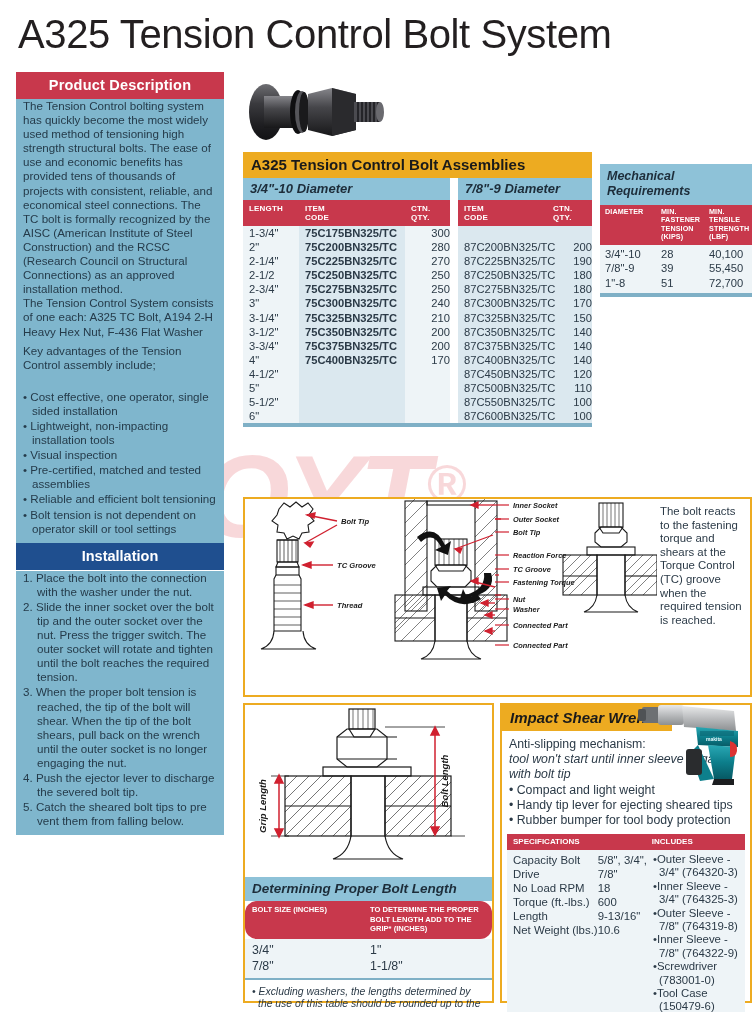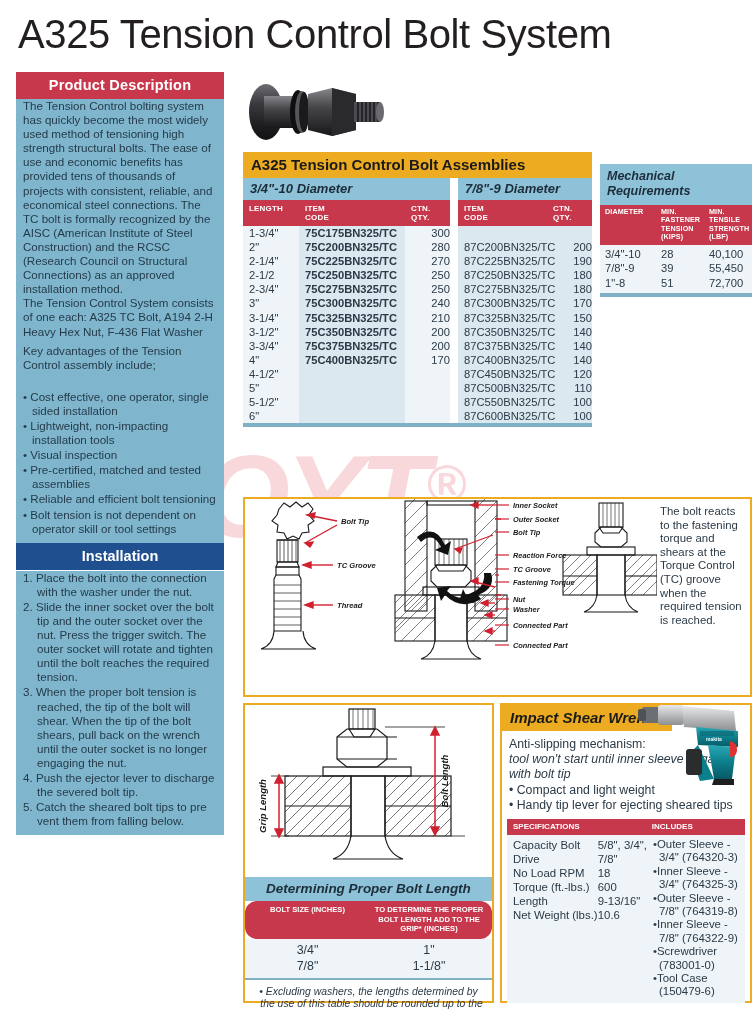--- a/index.html
+++ b/index.html
@@ -118,21 +118,21 @@
   .mech-body { background: #eef4f7; padding: 2px 0 3px; }
   .mech-body .r { display: flex; }
   .mech-body .r span {
     font-size: 11.2px; line-height: 14.3px; color: #2b3a47; padding-left: 5px;
   }
   .mb1 { width: 56px; } .mb2 { width: 48px; } .mb3 { width: 48px; }
 
   
   .ybox { position: absolute; border: 2px solid #edab21; background: #fff; z-index: 3; }
   #diagram-box { left: 243px; top: 497px; width: 509px; height: 200px; }
-  #bolt-len-box { left: 243px; top: 703px; width: 251px; height: 300px; text-align: center; }
+  #bolt-len-box { left: 243px; top: 703px; width: 251px; height: 300px; }
   #wrench-box  { left: 500px; top: 703px; width: 252px; height: 300px; }
 
   .react-text {
     position: absolute; right: 6px; top: 6px; width: 84px;
     font-size: 11.4px; line-height: 13.6px; color: #2b3a47;
   }
 
   
   .dpl-title {
     background: #8ec2d8; font-style: italic; font-weight: bold;
@@ -741,20 +741,21 @@
       <rect x="48" y="44" width="16" height="26" rx="3" fill="#2a2c2e"></rect>
       <path d="M76 74 L96 74 L96 80 L74 80 Z" fill="#1c1e20"></path>
       <text x="68" y="36" style="font:bold 5px 'Liberation Sans',sans-serif;fill:#eafcff">makita</text>
     </svg>
     <div class="isw-body">
       <div class="lead">Anti-slipping mechanism:</div>
       <div class="lead ital">tool won't start until inner sleeve engages with bolt tip</div>
       <ul>
         <li>• Compact and light weight</li>
         <li>• Handy tip lever for ejecting sheared tips</li>
+        <li>• Rubber bumper for tool body protection</li>
       </ul>
     </div>
     <div class="spec-hdr">
       <div class="sh1">SPECIFICATIONS</div>
       <div class="sh2">INCLUDES</div>
     </div>
     <div class="spec-body">
       <div class="spec-left" id="spec-left">
           <div class="r">
             <span class="k">Capacity Bolt Drive</span>

